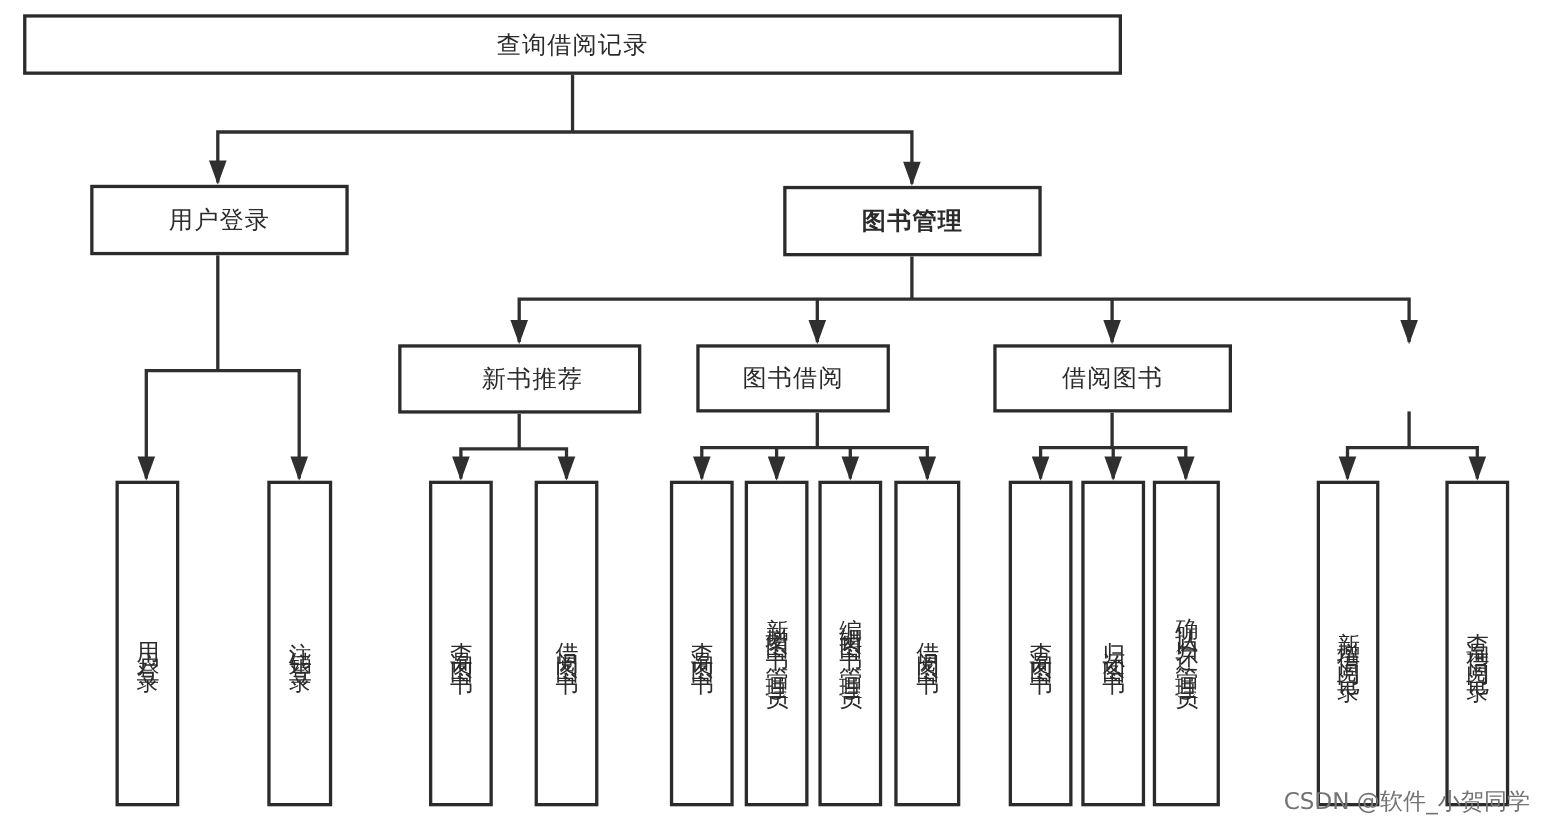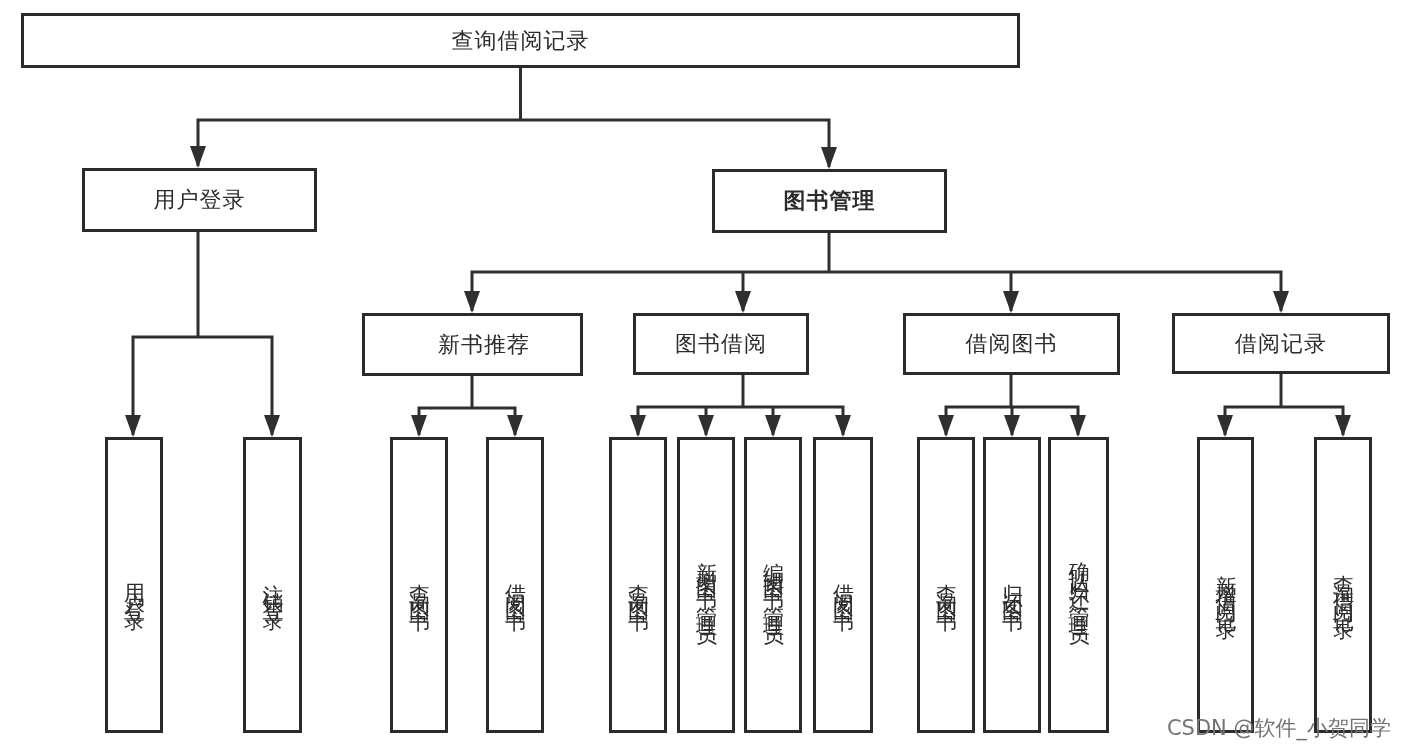--- a/index.html
+++ b/index.html
@@ -121,21 +121,20 @@
   </svg>
 
   <div class="node" style="left:21px; top:13px; width:999px; height:55px;">查询借阅记录</div>
 
   <div class="node" style="left:82px; top:168px; width:235px; height:64px;">用户登录</div>
   <div class="node" style="left:712px; top:169px; width:235px; height:64px;font-weight:bold;">图书管理</div>
 
   <div class="node" style="left:362px; top:313px; width:221px; height:63px;padding-left:23px;">新书推荐</div>
   <div class="node" style="left:633px; top:313px; width:176px; height:62px;">图书借阅</div>
   <div class="node" style="left:903px; top:313px; width:217px; height:62px;">借阅图书</div>
-  <div class="node" style="left:1172px; top:313px; width:218px; height:61px;">借阅记录</div>
 
   <div class="leaf" style="left:105px; width:58px;">
     <span class="vtext">用户登录</span>
   </div>
   <div class="leaf" style="left:243px; width:59px;">
     <span class="vtext">注销登录</span>
   </div>
 
   <div class="leaf" style="left:390px; width:58px;">
     <span class="vtext">查询图书</span>

